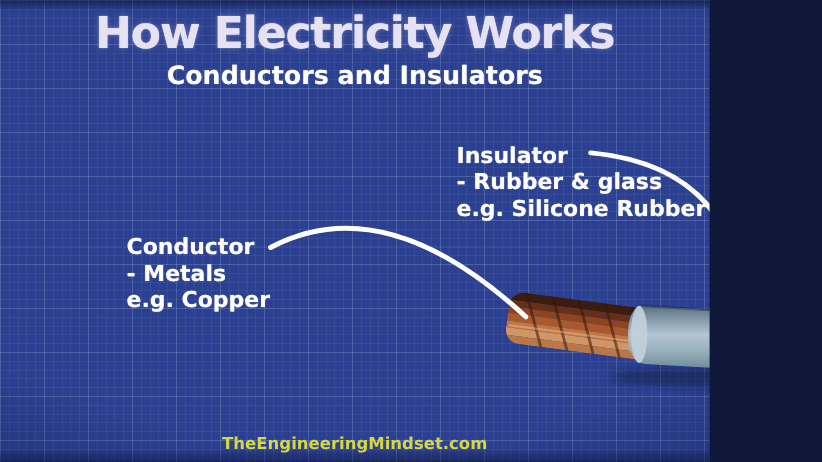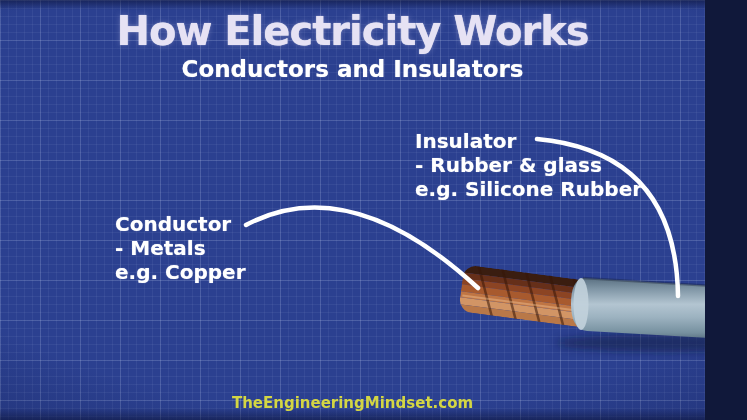--- a/index.html
+++ b/index.html
@@ -1,18 +1,18 @@
 <!DOCTYPE html>
 <html><head>
 <meta charset="utf-8">
 <style>
   html,body{margin:0;padding:0;background:#10183a;}
   .stage{
     position:relative;
-    width:705px;height:420px;
+    width:645px;height:420px;
     overflow:hidden;
     font-family:"DejaVu Sans","Liberation Sans",sans-serif;
     background-color:#2b4090;
     background-image:
       repeating-linear-gradient(to right, rgba(195,208,242,0.16) 0 1px, transparent 1px 40px),
       repeating-linear-gradient(to bottom, rgba(195,208,242,0.16) 0 1px, transparent 1px 40px),
       repeating-linear-gradient(to right, rgba(195,208,242,0.07) 0 1px, transparent 1px 8px),
       repeating-linear-gradient(to bottom, rgba(195,208,242,0.07) 0 1px, transparent 1px 8px);
   }
   .vignette{

